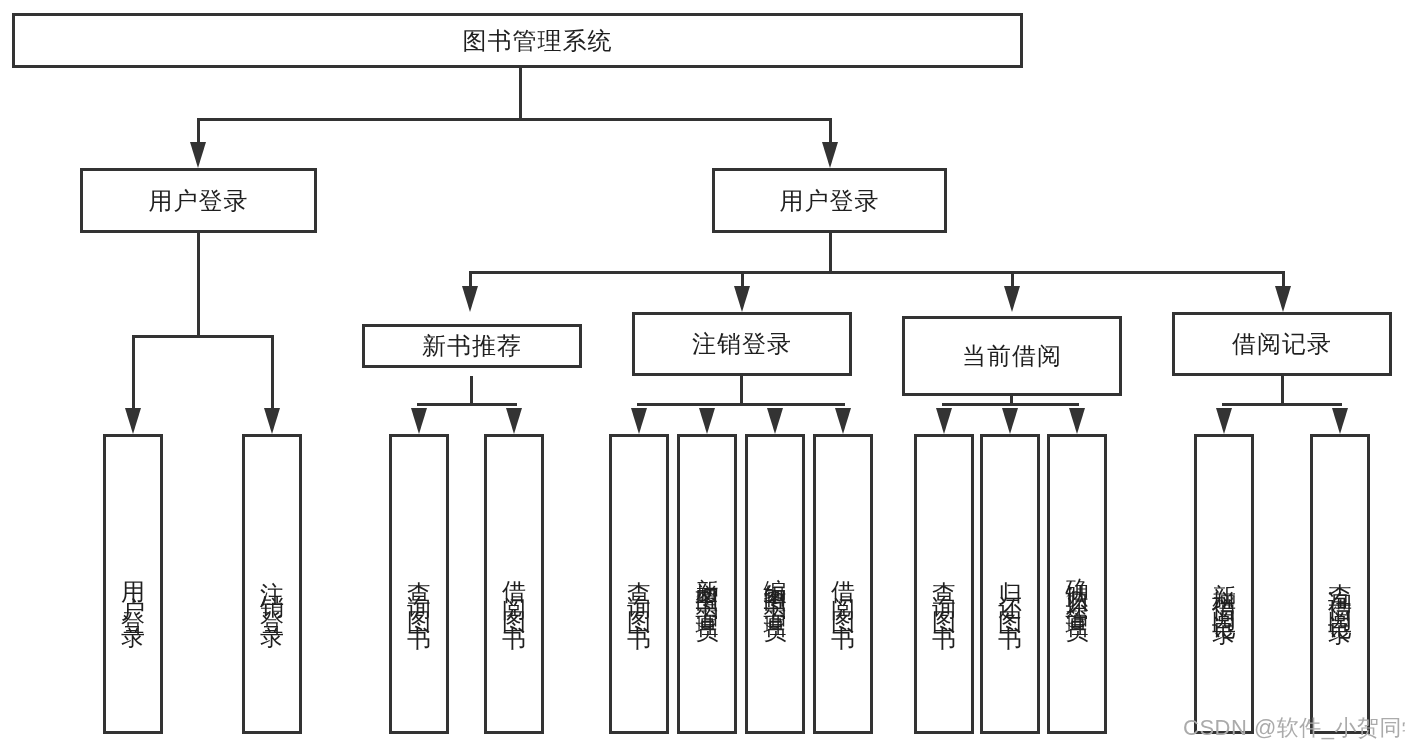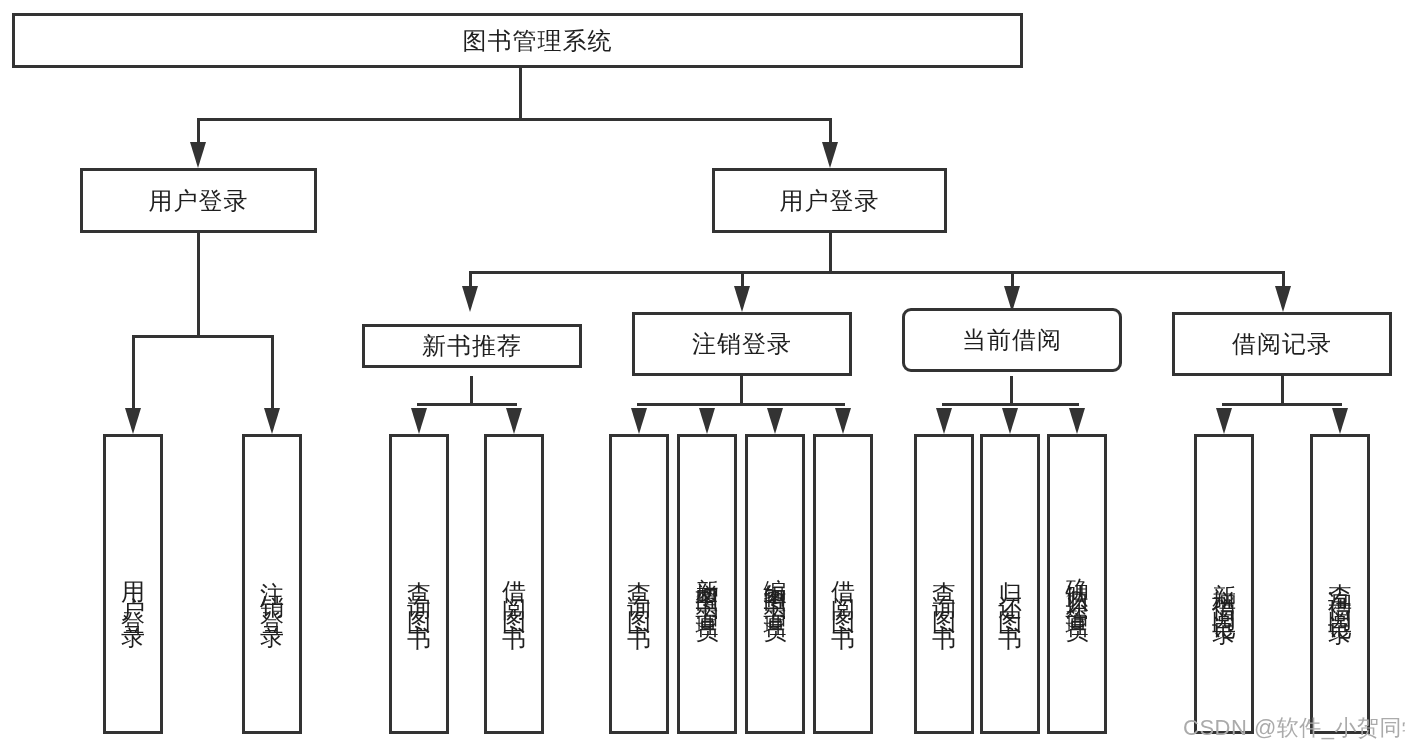--- a/index.html
+++ b/index.html
@@ -124,21 +124,21 @@
   <div class="node" style="left:712px; top:168px; width:235px; height:65px;">
     <span class="hlabel">用户登录</span>
   </div>
 
   <div class="node" style="left:362px;  top:312px; width:220px; height:44px;margin-top:12px;">
     <span class="hlabel">新书推荐</span>
   </div>
   <div class="node" style="left:632px;  top:312px; width:220px; height:64px;">
     <span class="hlabel">注销登录</span>
   </div>
-  <div class="node" style="left:902px;  top:308px; width:220px; height:64px;border-radius:9px;">
+  <div class="node" style="left:902px;  top:316px; width:220px; height:80px;">
     <span class="hlabel">当前借阅</span>
   </div>
   <div class="node" style="left:1172px; top:312px; width:220px; height:64px;">
     <span class="hlabel">借阅记录</span>
   </div>
 
   <div class="node leaf" style="left:103px;">
     <span class="vlabel">用户登录</span>
   </div>
   <div class="node leaf" style="left:242px;">

